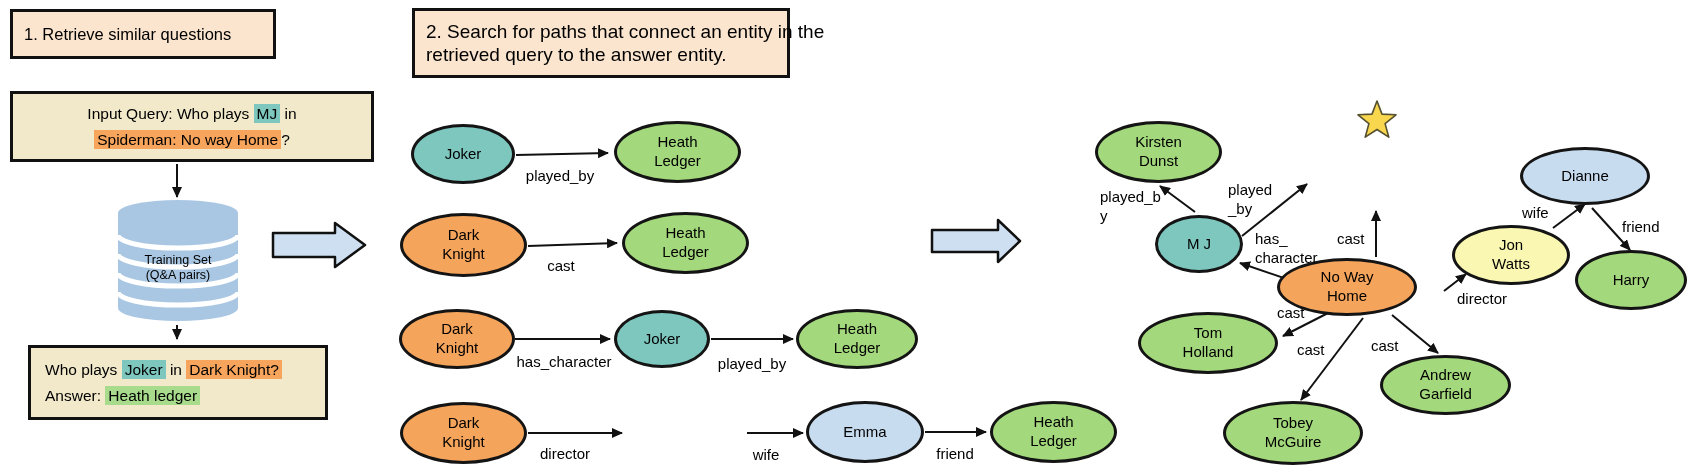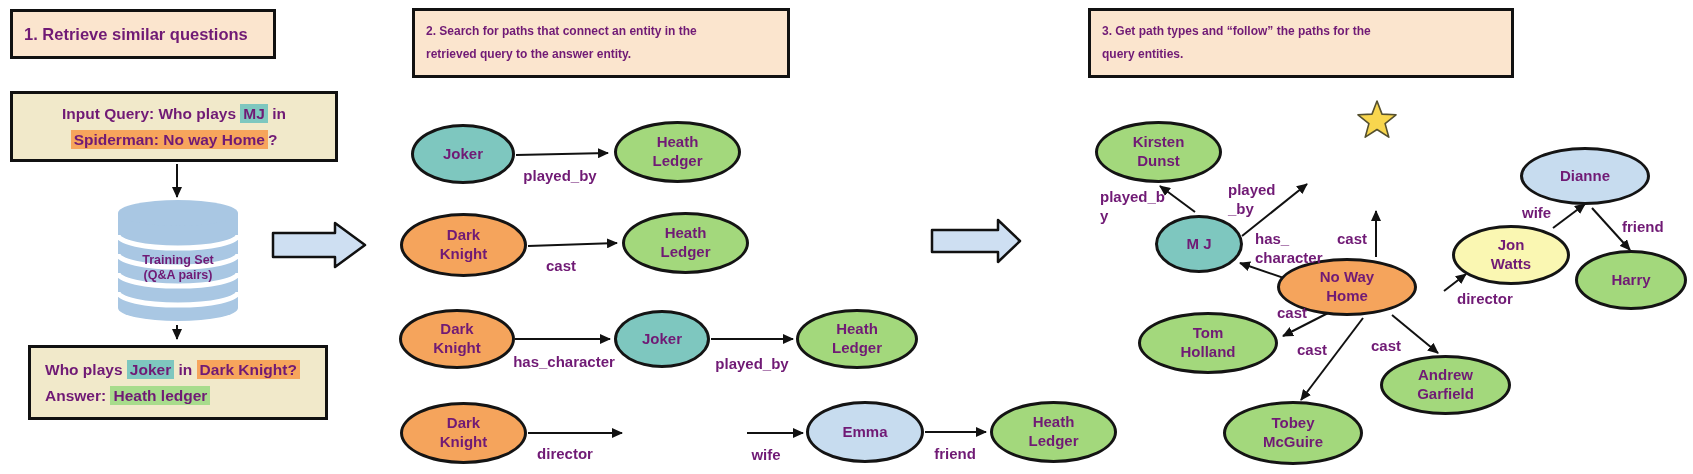--- a/index.html
+++ b/index.html
@@ -1,20 +1,20 @@
 <!DOCTYPE html>
 <html><head>
 <meta charset="utf-8">
 <style>
   html,body{margin:0;padding:0;background:#fff;}
   .canvas{position:relative;width:1693px;height:474px;background:#ffffff;overflow:hidden;
-          font-family:"Liberation Sans","DejaVu Sans",sans-serif;font-weight:700;color:#701a75;}
+          font-family:"Liberation Sans","DejaVu Sans",sans-serif;font-weight:400;color:#000000;}
   svg.overlay{position:absolute;left:0;top:0;pointer-events:none;}
   .hdr{position:absolute;background:#FBE5CE;border:3px solid #111;box-sizing:border-box;
-       display:flex;align-items:center;padding:0 11px;font-size:12px;line-height:23px;}
+       display:flex;align-items:center;padding:0 11px;font-size:19px;line-height:23px;}
   .hdr span{white-space:pre;}
   .hdr1{font-size:16.5px;}
   .qbox{position:absolute;background:#F1E9CA;border:3px solid #111;box-sizing:border-box;
         font-size:15.5px;line-height:26px;}
   .input-box{text-align:center;padding-top:7px;}
   .ret-box{padding:9px 0 0 14px;text-align:left;}
   .hl{padding:1px 3px;}
   .hl-teal{background:#7EC7BF;}
   .hl-orange{background:#F7A55C;margin-top:24px;}
   .hl-green{background:#A8DC8C;}
@@ -81,21 +81,21 @@
       <line x1="1392" y1="315" x2="1438" y2="353" marker-end="url(#ah)"></line>
     </g>
 
     <polygon points="1377,101 1382,114.1 1396,114.8 1385.1,123.6 1388.8,137.2 1377,129.5 1365.2,137.2 1368.9,123.6 1358,114.8 1372,114.1" fill="#F8D64E" stroke="#55502f" stroke-width="1.6" stroke-linejoin="round"></polygon>
   </svg>
 
   <div class="hdr hdr1" style="left:10px;top:9px;width:266px;height:50px;">
     <span>1. Retrieve similar questions</span>
   </div>
 
-  <div class="qbox input-box" style="left:10px;top:91px;width:328px;height:71px;">
+  <div class="qbox input-box" style="left:10px;top:91px;width:364px;height:71px;">
     <div><span>Input Query: Who plays </span><span class="hl hl-teal">MJ</span><span> in</span></div>
     <div><span class="hl hl-orange">Spiderman: No way Home</span><span>?</span></div>
   </div>
 
   <div class="dblabel">Training Set
 (Q&amp;A pairs)</div>
 
   <div class="qbox ret-box" style="left:28px;top:345px;width:300px;height:75px;">
     <div><span>Who plays </span><span class="hl hl-teal">Joker</span><span> in </span><span class="hl hl-orange">Dark Knight?</span></div>
     <div><span>Answer: </span><span class="hl hl-green">Heath ledger</span></div>
@@ -127,24 +127,20 @@
 
   <div class="node orange" style="left:400px;top:402px;width:127px;height:62px;">Dark
 Knight</div>
   <div class="elabel ec" style="left:565px;top:406px;">director</div>
   <div class="elabel ec" style="left:766px;top:407px;">wife</div>
   <div class="node blue" style="left:806px;top:401px;width:118px;height:62px;">Emma</div>
   <div class="elabel ec" style="left:955px;top:406px;">friend</div>
   <div class="node green" style="left:990px;top:401px;width:127px;height:62px;">Heath
 Ledger</div>
 
-  <div class="hdr" style="left:1088px;top:8px;width:426px;height:70px;">
-    <span>3. Get path types and “follow” the paths for the
-query entities.</span>
-  </div>
 
   <div class="node green" style="left:1095px;top:121px;width:127px;height:62px;">Kirsten
 Dunst</div>
   <div class="node teal" style="left:1155px;top:215px;width:88px;height:58px;">M J</div>
   <div class="node blue" style="left:1520px;top:147px;width:130px;height:58px;">Dianne</div>
   <div class="node yellow" style="left:1452px;top:225px;width:118px;height:60px;">Jon
 Watts</div>
   <div class="node green" style="left:1575px;top:250px;width:112px;height:60px;">Harry</div>
   <div class="node orange" style="left:1277px;top:258px;width:140px;height:58px;">No Way
 Home</div>

